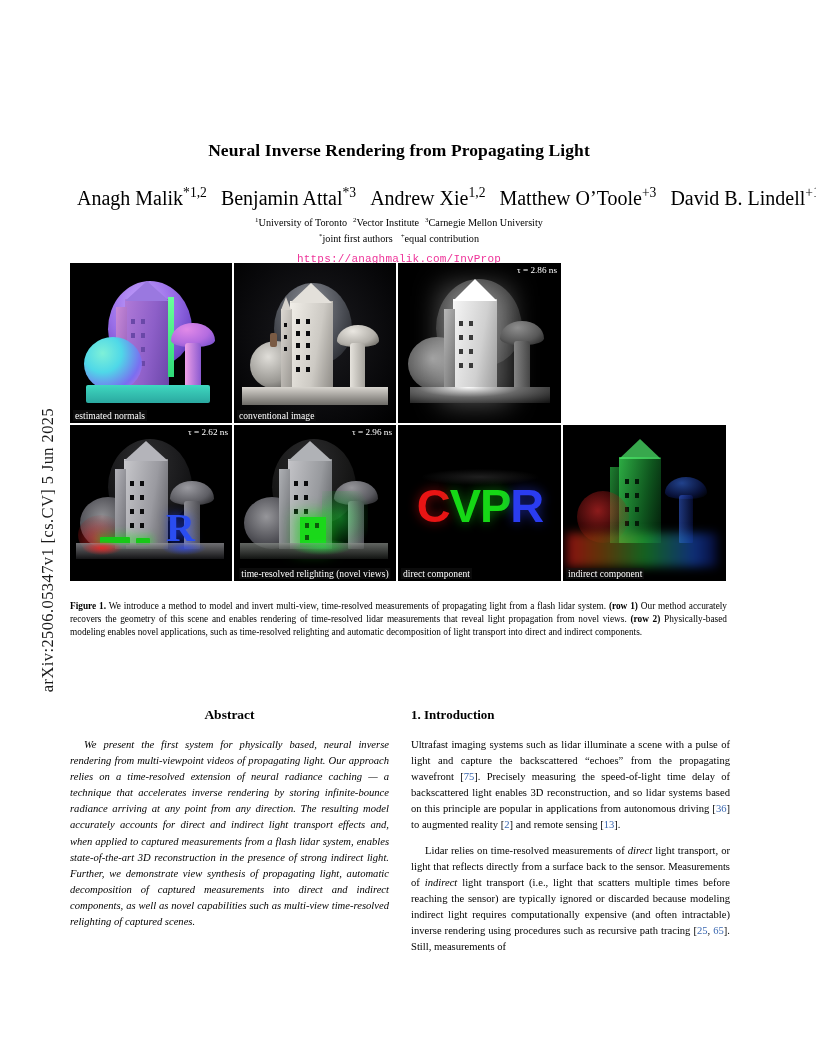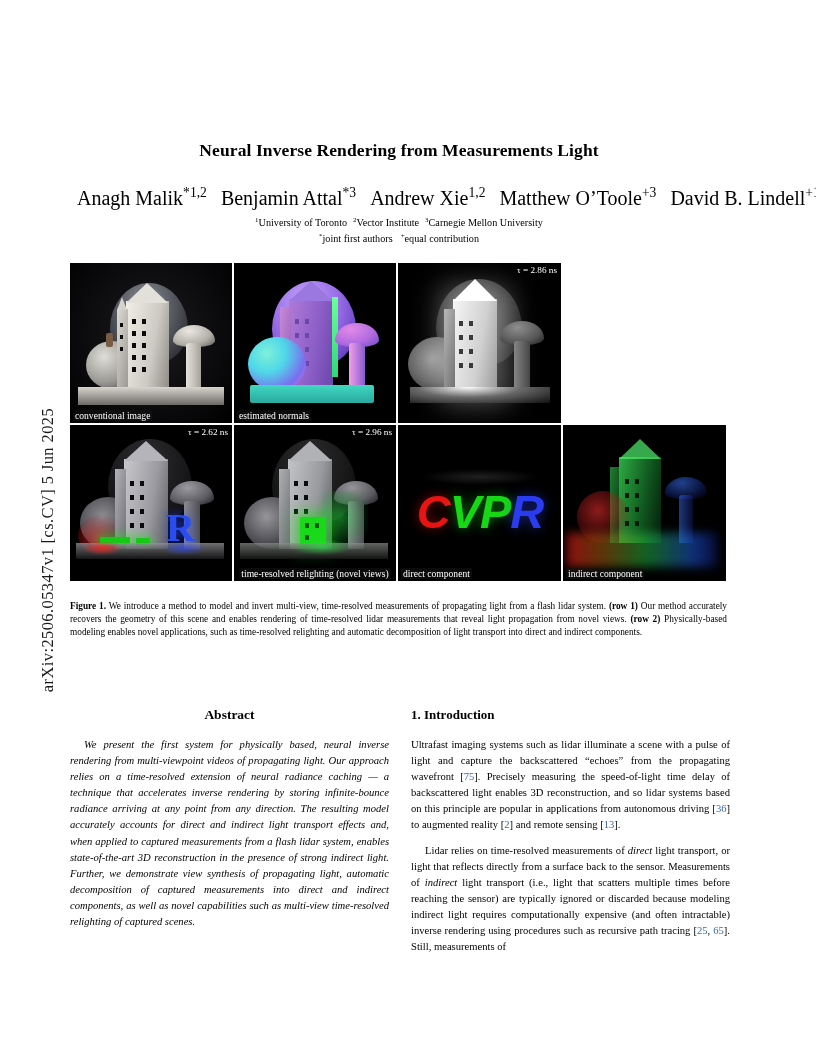--- a/index.html
+++ b/index.html
@@ -224,38 +224,63 @@
   .cite { color: #3a67b0; }
   .body-para em { font-style: italic; }
 </style>
 </head>
 <body>
 
 <div class="arxiv-stamp">arXiv:2506.05347v1  [cs.CV]  5 Jun 2025</div>
 
 <div class="page">
 
-  <div class="title">Neural Inverse Rendering from Measurements Light</div>
+  <div class="title">Neural Inverse Rendering from Propagating Light</div>
 
   <div class="authors">
     <span class="author"><span>Anagh Malik</span><sup>*1,2</sup></span><span class="author"><span>Benjamin Attal</span><sup>*3</sup></span><span class="author"><span>Andrew Xie</span><sup>1,2</sup></span><span class="author"><span>Matthew O’Toole</span><sup>+3</sup></span><span class="author"><span>David B. Lindell</span><sup>+1,2</sup></span>
   </div>
 
   <div class="affils">
     <span class="affil"><sup>1</sup><span>University of Toronto</span></span><span class="affil"><sup>2</sup><span>Vector Institute</span></span><span class="affil"><sup>3</sup><span>Carnegie Mellon University</span></span>
   </div>
 
   <div class="notes">
     <span class="note"><sup>*</sup><span>joint first authors</span></span><span class="note"><sup>+</sup><span>equal contribution</span></span>
   </div>
 
+  <div class="url">https://anaghmalik.com/InvProp</div>
 
   <div class="figure">
 
     <div class="fig-row">
+
+      <div class="panel" style="width:162px;">
+        <div class="scene">
+          <div style="position:absolute;inset:0;background:#000;"></div>
+          <div class="arch" style="left:38px;top:18px;width:84px;height:86px;background:radial-gradient(ellipse at 40% 28%, #c9a8ff 0%, #9a6fe8 45%, #6f48c8 75%, #3a1f7a 100%);"></div>
+          <div class="house" style="left:55px;top:36px;width:44px;height:92px;background:linear-gradient(100deg,#b07ad8 0%,#8d5fc8 55%,#6a45a8 100%);"></div>
+          <div class="roof" style="left:55px;top:18px;border-left:22px solid transparent;border-right:22px solid transparent;border-bottom:20px solid #9a78e0;"></div>
+          <div class="house" style="left:46px;top:44px;width:11px;height:84px;background:linear-gradient(100deg,#c98ad8,#8f5cb8);"></div>
+          <div style="position:absolute;left:98px;top:34px;width:6px;height:80px;background:linear-gradient(180deg,#6aff9a,#2fd878);"></div>
+          <div class="win" style="left:61px;top:56px;width:4px;height:5px;background:#6a48a8;"></div>
+          <div class="win" style="left:71px;top:56px;width:4px;height:5px;background:#6a48a8;"></div>
+          <div class="win" style="left:61px;top:70px;width:4px;height:5px;background:#6a48a8;"></div>
+          <div class="win" style="left:71px;top:70px;width:4px;height:5px;background:#6a48a8;"></div>
+          <div class="win" style="left:61px;top:84px;width:4px;height:5px;background:#6a48a8;"></div>
+          <div class="win" style="left:71px;top:84px;width:4px;height:5px;background:#6a48a8;"></div>
+          <div class="win" style="left:61px;top:98px;width:4px;height:5px;background:#6a48a8;"></div>
+          <div class="win" style="left:71px;top:98px;width:4px;height:5px;background:#6a48a8;"></div>
+          <div class="pumpkin" style="left:14px;top:74px;width:58px;height:54px;background:radial-gradient(circle at 32% 30%, #7ef0d8 0%, #4fd8e8 35%, #7a6ef0 70%, #e070d8 100%);"></div>
+          <div class="mushroom-cap" style="left:101px;top:60px;width:44px;height:24px;background:radial-gradient(ellipse at 36% 26%, #e28ae8 0%, #b46ce0 55%, #6a4ac8 100%);"></div>
+          <div class="mushroom-stem" style="left:115px;top:80px;width:16px;height:48px;background:linear-gradient(90deg,#f0a0e8,#8a5ad0);"></div>
+          <div class="base" style="left:16px;top:122px;width:124px;height:18px;background:linear-gradient(180deg,#3fd8c0 0%,#2aa8a0 100%);border-radius:2px;"></div>
+        </div>
+        <div class="panel-label">estimated normals</div>
+      </div>
 
       <div class="panel" style="width:162px;">
         <div class="scene gray">
           <div style="position:absolute;inset:0;background:radial-gradient(ellipse at 50% 45%, #1c1c20 0%, #08080a 70%, #000 100%);"></div>
           <div class="arch" style="left:40px;top:20px;width:78px;height:82px;background:radial-gradient(ellipse at 45% 30%, #8d9098 0%, #4c4f56 55%, #17181c 100%);"></div>
           <div class="pumpkin" style="left:16px;top:78px;width:52px;height:48px;background:radial-gradient(circle at 35% 33%, #e0ded9 0%, #9a9893 55%, #2a2a28 100%);"></div>
           <div style="position:absolute;left:36px;top:70px;width:7px;height:14px;background:#7a5b44;border-radius:2px;"></div>
           <div class="house" style="left:56px;top:38px;width:43px;height:90px;background:linear-gradient(100deg,#f2efe9 0%,#cdcac4 60%,#8e8b86 100%);"></div>
           <div class="roof" style="left:56px;top:20px;border-left:21.5px solid transparent;border-right:21.5px solid transparent;border-bottom:20px solid #e3e0da;"></div>
           <div class="house" style="left:47px;top:46px;width:11px;height:82px;background:linear-gradient(100deg,#ddd9d3,#9a9792);"></div>
@@ -273,44 +298,20 @@
           <div class="win" style="left:50px;top:60px;width:3px;height:4px;"></div>
           <div class="win" style="left:50px;top:72px;width:3px;height:4px;"></div>
           <div class="win" style="left:50px;top:84px;width:3px;height:4px;"></div>
           <div class="mushroom-cap" style="left:103px;top:62px;width:42px;height:22px;background:radial-gradient(ellipse at 38% 28%, #eae7e1 0%, #b2afa9 60%, #57554f 100%);"></div>
           <div class="mushroom-stem" style="left:116px;top:80px;width:15px;height:48px;background:linear-gradient(90deg,#e6e3dd,#a5a29c);"></div>
           <div class="base" style="left:8px;top:124px;width:146px;height:18px;background:linear-gradient(180deg,#d8d5cf 0%,#6c6a66 100%);"></div>
         </div>
         <div class="panel-label">conventional image</div>
       </div>
 
-      <div class="panel" style="width:162px;">
-        <div class="scene">
-          <div style="position:absolute;inset:0;background:#000;"></div>
-          <div class="arch" style="left:38px;top:18px;width:84px;height:86px;background:radial-gradient(ellipse at 40% 28%, #c9a8ff 0%, #9a6fe8 45%, #6f48c8 75%, #3a1f7a 100%);"></div>
-          <div class="house" style="left:55px;top:36px;width:44px;height:92px;background:linear-gradient(100deg,#b07ad8 0%,#8d5fc8 55%,#6a45a8 100%);"></div>
-          <div class="roof" style="left:55px;top:18px;border-left:22px solid transparent;border-right:22px solid transparent;border-bottom:20px solid #9a78e0;"></div>
-          <div class="house" style="left:46px;top:44px;width:11px;height:84px;background:linear-gradient(100deg,#c98ad8,#8f5cb8);"></div>
-          <div style="position:absolute;left:98px;top:34px;width:6px;height:80px;background:linear-gradient(180deg,#6aff9a,#2fd878);"></div>
-          <div class="win" style="left:61px;top:56px;width:4px;height:5px;background:#6a48a8;"></div>
-          <div class="win" style="left:71px;top:56px;width:4px;height:5px;background:#6a48a8;"></div>
-          <div class="win" style="left:61px;top:70px;width:4px;height:5px;background:#6a48a8;"></div>
-          <div class="win" style="left:71px;top:70px;width:4px;height:5px;background:#6a48a8;"></div>
-          <div class="win" style="left:61px;top:84px;width:4px;height:5px;background:#6a48a8;"></div>
-          <div class="win" style="left:71px;top:84px;width:4px;height:5px;background:#6a48a8;"></div>
-          <div class="win" style="left:61px;top:98px;width:4px;height:5px;background:#6a48a8;"></div>
-          <div class="win" style="left:71px;top:98px;width:4px;height:5px;background:#6a48a8;"></div>
-          <div class="pumpkin" style="left:14px;top:74px;width:58px;height:54px;background:radial-gradient(circle at 32% 30%, #7ef0d8 0%, #4fd8e8 35%, #7a6ef0 70%, #e070d8 100%);"></div>
-          <div class="mushroom-cap" style="left:101px;top:60px;width:44px;height:24px;background:radial-gradient(ellipse at 36% 26%, #e28ae8 0%, #b46ce0 55%, #6a4ac8 100%);"></div>
-          <div class="mushroom-stem" style="left:115px;top:80px;width:16px;height:48px;background:linear-gradient(90deg,#f0a0e8,#8a5ad0);"></div>
-          <div class="base" style="left:16px;top:122px;width:124px;height:18px;background:linear-gradient(180deg,#3fd8c0 0%,#2aa8a0 100%);border-radius:2px;"></div>
-        </div>
-        <div class="panel-label">estimated normals</div>
-      </div>
-
 
       <div class="panel" style="width:163px;">
         <div class="scene gray">
           <div style="position:absolute;inset:0;background:#000;"></div>
           <div class="arch" style="left:38px;top:16px;width:86px;height:88px;background:radial-gradient(ellipse at 45% 28%, #565656 0%, #303030 55%, #0c0c0c 100%);"></div>
           <div class="pumpkin" style="left:10px;top:74px;width:58px;height:54px;background:radial-gradient(circle at 42% 40%, #9a9a9a 0%, #666666 50%, #181818 100%);"></div>
           <div class="house" style="left:55px;top:36px;width:44px;height:92px;background:linear-gradient(100deg,#f6f6f6 0%,#d0d0d0 60%,#9a9a9a 100%);box-shadow:0 0 28px 12px rgba(255,255,255,0.35);"></div>
           <div class="roof" style="left:55px;top:16px;border-left:22px solid transparent;border-right:22px solid transparent;border-bottom:22px solid #ffffff;"></div>
           <div class="house" style="left:46px;top:46px;width:11px;height:82px;background:linear-gradient(100deg,#b8b8b8,#707070);"></div>
           <div class="win" style="left:61px;top:58px;width:4px;height:5px;background:#3a3a3a;"></div>
@@ -385,21 +386,21 @@
           <div class="base" style="left:6px;top:118px;width:148px;height:16px;background:linear-gradient(180deg,rgba(140,145,140,0.7) 0%, rgba(18,20,18,1) 100%);"></div>
           <div style="position:absolute;left:58px;top:114px;width:60px;height:16px;background:radial-gradient(ellipse, rgba(30,230,60,0.6) 0%, rgba(0,0,0,0) 72%);"></div>
         </div>
         <div class="tau">τ = 2.96 ns</div>
         <div class="panel-label centered" style="left:50%;">time-resolved relighting (novel views)</div>
       </div>
 
       <div class="panel r2" style="width:163px;">
         <div class="scene">
           <div style="position:absolute;inset:0;background:#000;"></div>
-          <div style="position:absolute;left:14px;top:60px;width:136px;height:52px;display:flex;align-items:center;justify-content:center;font-style:italic;">
+          <div style="position:absolute;left:14px;top:54px;width:136px;height:52px;display:flex;align-items:center;justify-content:center;">
             <span style="font-family:'Liberation Sans',sans-serif;font-weight:bold;font-size:47px;letter-spacing:-1px;line-height:1;">
               <span style="color:#e81414;text-shadow:0 0 12px rgba(232,20,20,0.55);">C</span><span style="color:#16d816;text-shadow:0 0 12px rgba(22,216,22,0.55);">V</span><span style="color:#16d816;text-shadow:0 0 12px rgba(22,216,22,0.55);">P</span><span style="color:#2a3cf0;text-shadow:0 0 12px rgba(42,60,240,0.6);">R</span>
             </span>
           </div>
           <div style="position:absolute;left:24px;top:44px;width:116px;height:16px;background:radial-gradient(ellipse, rgba(90,90,90,0.35) 0%, rgba(0,0,0,0) 72%);"></div>
         </div>
         <div class="panel-label">direct component</div>
       </div>
 
       <div class="panel r2" style="width:163px;">

